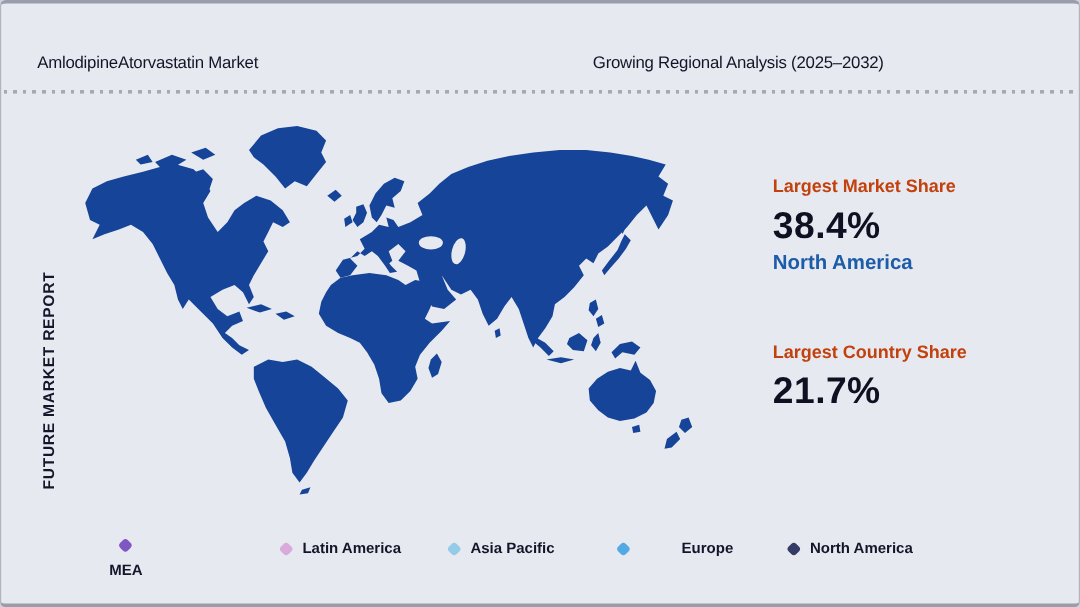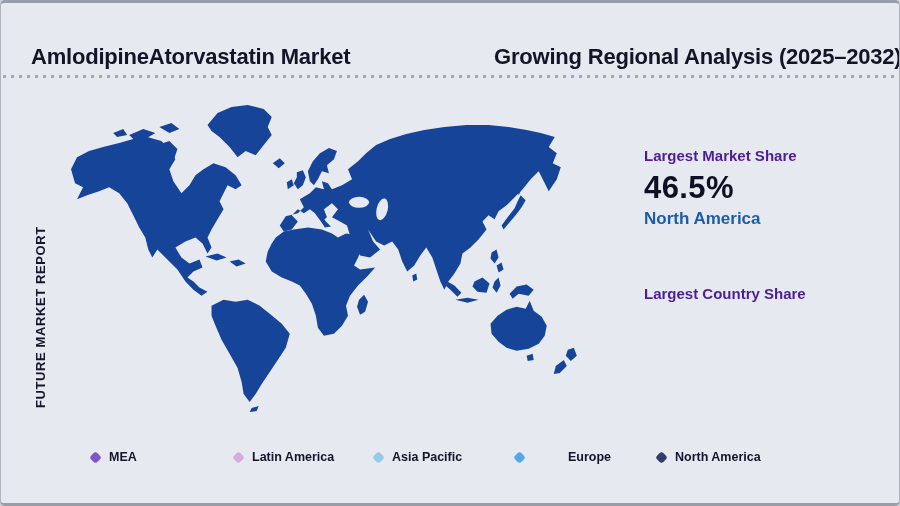--- a/index.html
+++ b/index.html
@@ -11,21 +11,21 @@
     border:1px solid #b0b4bd;
     border-top:3px solid #979daa;
     border-bottom:3px solid #979daa;
     border-radius:5px;
     overflow:hidden;
     font-family:"Liberation Sans", sans-serif;
     color:#131427;
   }
   .title {
     position:absolute; top:41px;
-    font-size:22px; font-weight:700; letter-spacing:-0.2px;
+    font-size:14px; font-weight:400; letter-spacing:-0.2px;
     color:#131427; white-space:nowrap;
   }
   .title-left  { left:30px; }
   .title-right { left:493px; }
   .dotted-sep {
     position:absolute; top:72px; left:2px; right:2px; height:3px;
     background:repeating-linear-gradient(90deg,#a5a9b4 0 3px,transparent 3px 8px);
   }
   .world-map {
     position:absolute; left:68px; top:92px;
@@ -33,31 +33,31 @@
   }
   .watermark {
     position:absolute; left:32px; top:233px; height:172px;
     writing-mode:vertical-rl; transform:rotate(180deg);
     font-size:13px; font-weight:800; letter-spacing:0.6px;
     color:#15162a; white-space:nowrap;
   }
   .stat { position:absolute; left:643px; width:250px; }
   .stat-1 { top:144px; }
   .stat-2 { top:265px;margin-top:17px; }
-  .stat .stat-label { font-size:15px; font-weight:800; color:#4c1d95; line-height:18px; }
+  .stat .stat-label { font-size:15px; font-weight:800; color:#c2410c; line-height:18px; }
   .stat .stat-value { font-size:31px; font-weight:800; color:#0f1022; margin-top:5px; letter-spacing:0.4px; line-height:36px; }
   .stat .stat-region { font-size:17px; font-weight:800; color:#1c5ca8; margin-top:3px; line-height:20px; }
   .legend { position:absolute; left:0; right:0; top:447px; height:22px; list-style:none; }
   .legend-item { position:absolute; top:0; display:flex; align-items:center; gap:9px; }
   .legend-item .dot {
     width:9px; height:9px; border-radius:3px; transform:rotate(45deg);
     flex:0 0 auto;
   }
   .legend-item .legend-label { font-size:12.5px; font-weight:800; color:#14152a; white-space:nowrap; }
-  .li-0 { left:90px; } .li-1 { left:233px;align-items:center; } .li-2 { left:373px; } .li-3 { left:514px;gap:44px; } .li-4 { left:656px; }
+  .li-0 { left:90px;flex-direction:column; } .li-1 { left:233px;align-items:center; } .li-2 { left:373px; } .li-3 { left:514px;gap:44px; } .li-4 { left:656px; }
 </style>
 </head>
 <body>
 
 <div class="canvas">
 
   <h1 class="title title-left">AmlodipineAtorvastatin Market</h1>
   <h1 class="title title-right">Growing Regional Analysis (2025–2032)</h1>
 
   <div class="dotted-sep"></div>
@@ -87,26 +87,27 @@
     <g fill="#e7e9f0">
       <ellipse cx="289" cy="105" rx="10" ry="5.5"></ellipse>
       <ellipse cx="312" cy="112" rx="5.5" ry="11" transform="rotate(14 312 112)"></ellipse>
     </g>
   </svg>
 
   <div class="watermark">FUTURE MARKET REPORT</div>
 
   <div class="stat stat-1">
     <div class="stat-label">Largest Market Share</div>
-    <div class="stat-value">46.5%</div>
+    <div class="stat-value">38.4%</div>
     <div class="stat-region">North America</div>
   </div>
 
   <div class="stat stat-2">
     <div class="stat-label">Largest Country Share</div>
+    <div class="stat-value">21.7%</div>
   </div>
 
   <ul class="legend">
     <li class="legend-item li-0">
       <span class="dot" style="background-color: rgb(126, 87, 194);"></span>
       <span class="legend-label">MEA</span>
     </li>
     <li class="legend-item li-1">
       <span class="dot" style="background-color: rgb(217, 171, 220);"></span>
       <span class="legend-label">Latin America</span>

